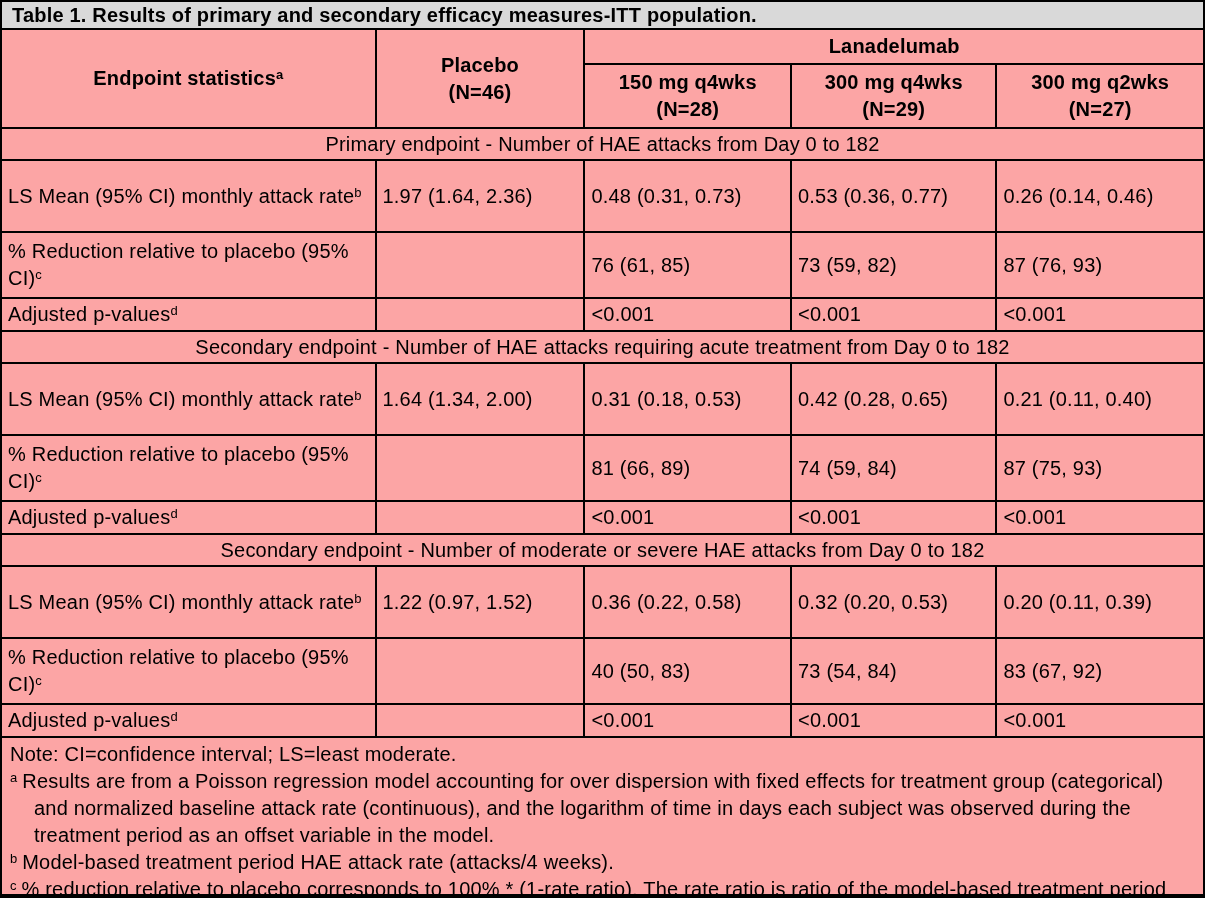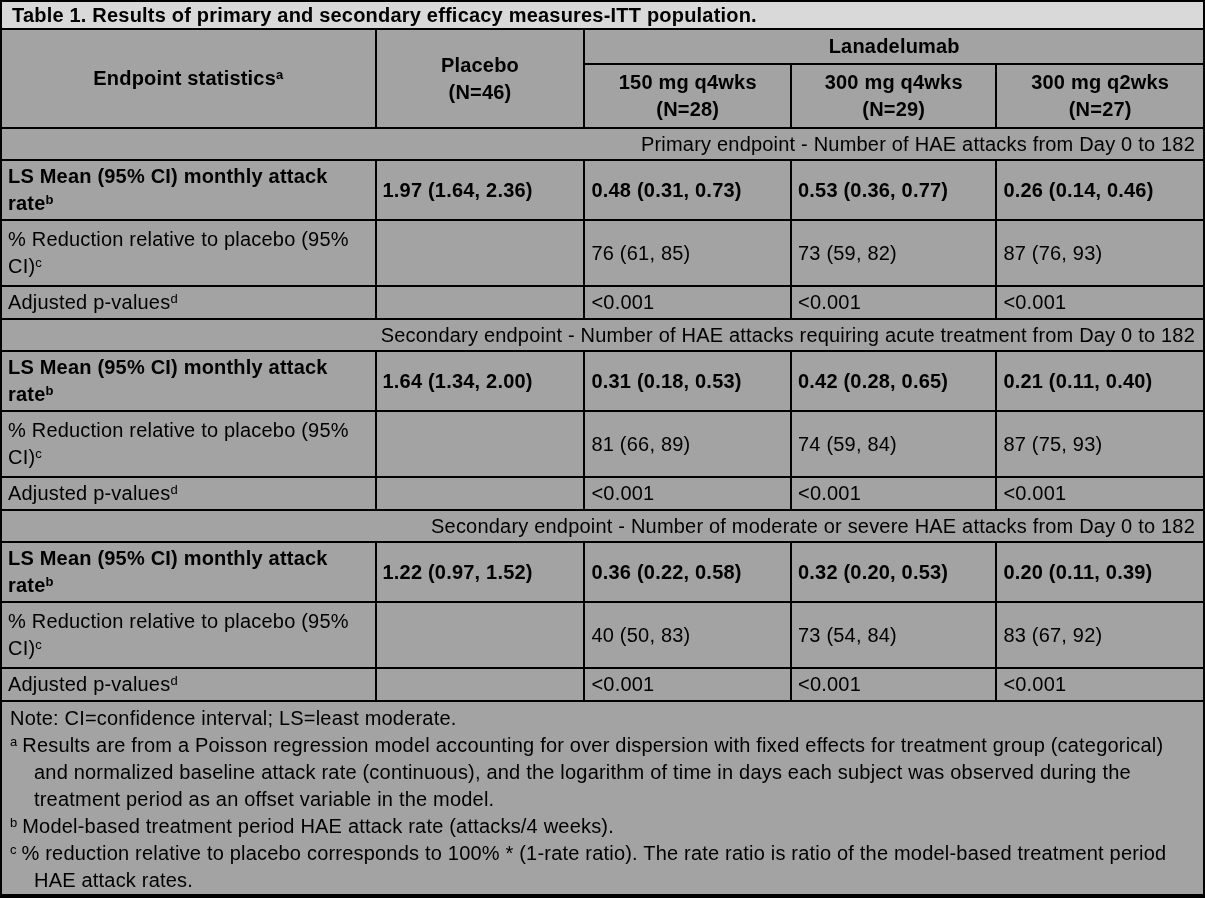--- a/index.html
+++ b/index.html
@@ -6,21 +6,21 @@
   html, body { margin: 0; padding: 0; background: #ffffff; }
   body {
     width: 1205px; height: 898px;
     font-family: "Liberation Sans", sans-serif;
     color: #000;
   }
   .frame {
     width: 1205px; height: 898px;
     border: 2px solid #000;
     border-bottom-width: 4px;
-    background: #a3a3a3;
+    background: #fca5a5;
     overflow: hidden;
   }
   .title-bar {
     background: #d9d9d9;
     border-bottom: 2px solid #000;
     height: 28px;
     font-size: 20px;
     font-weight: bold;
     padding: 2px 10px 0 10px;
     letter-spacing: 0.2px;
@@ -40,26 +40,26 @@
     overflow: hidden;
   }
   table.main th:first-child, table.main td:first-child { border-left: none; }
   table.main th:last-child,  table.main td:last-child  { border-right: none; }
   table.main thead tr:first-child th { border-top: none; }
   th { font-weight: bold; text-align: center; line-height: 27px; }
   tr.hdr-group { height: 34px; }
   tr.hdr-doses { height: 64px; }
   tr.section-row { height: 31px; }
   tr.section-row td {
-    text-align: right;
+    text-align: center;
     padding: 2px 8px;
     line-height: 26px;
     white-space: nowrap;
   }
-  tr.row-mean { height: 57px; font-weight: bold; }
+  tr.row-mean { height: 72px; }
   tr.row-reduction { height: 66px; margin-top: 21px; }
   tr.row-pvalue { height: 31px; }
   td.label {
     text-align: left;
     padding: 2px 28px 2px 8px;
     line-height: 27px;
   }
   td.val { }
   sup {
     font-size: 13px;

